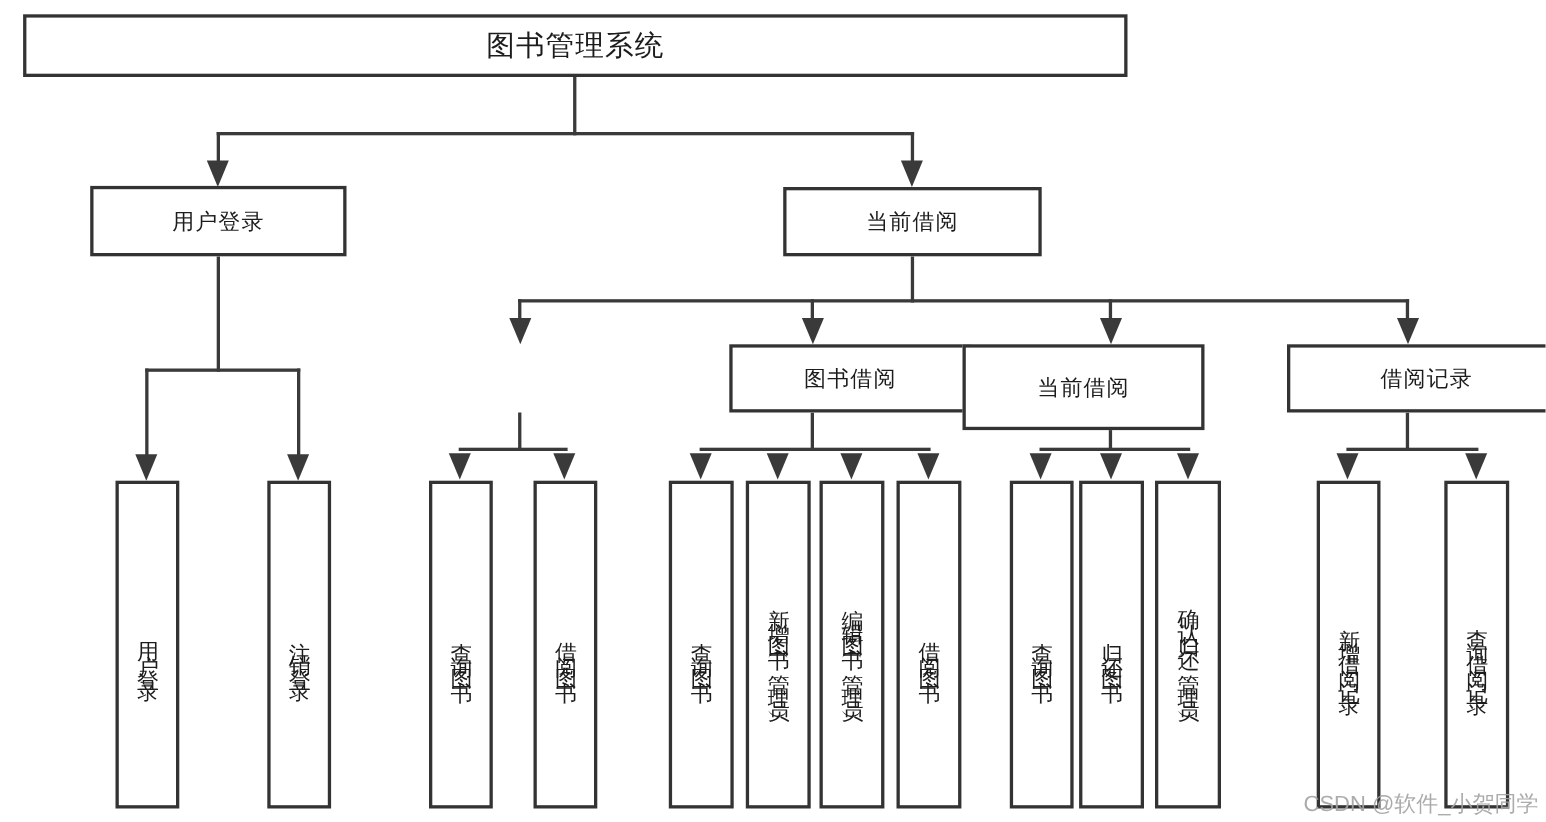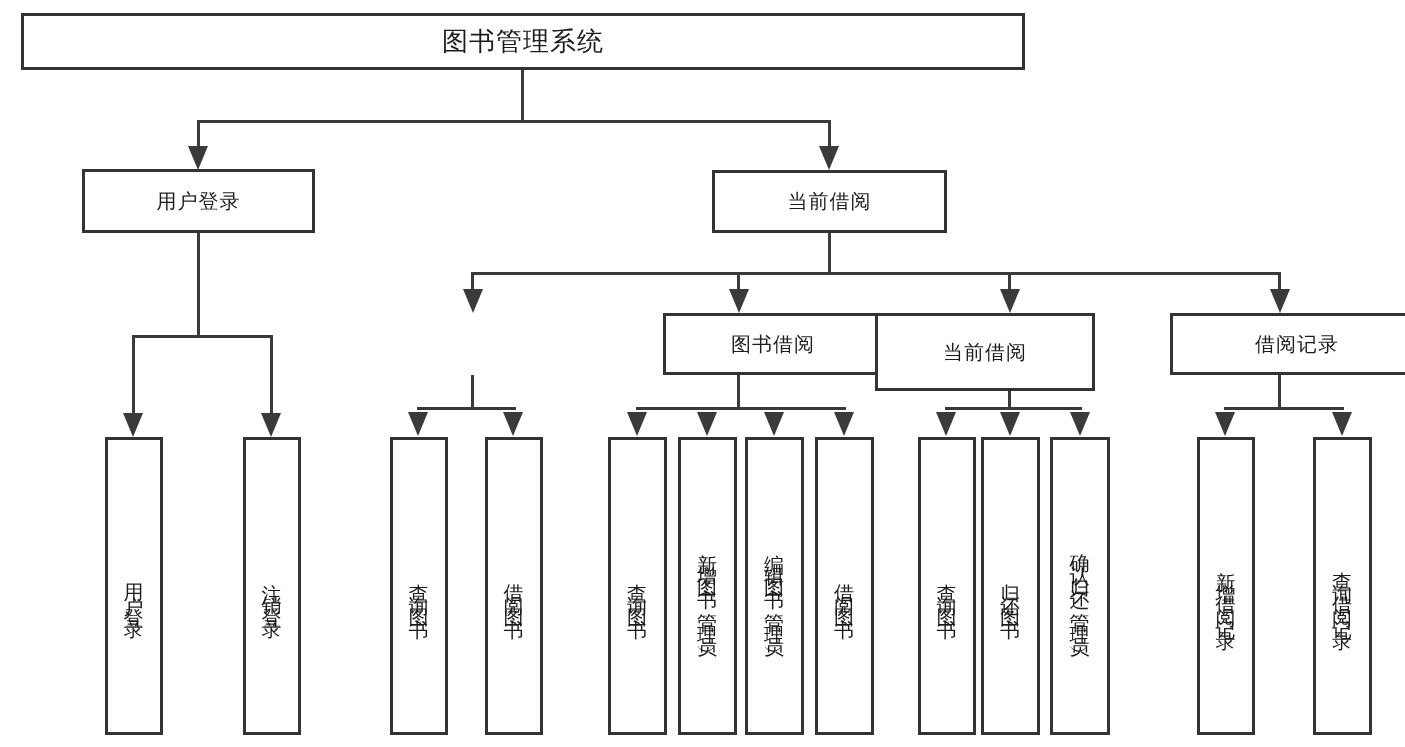--- a/index.html
+++ b/index.html
@@ -163,14 +163,15 @@
   <div class="hline" style="left:945px;top:407px;width:137px"></div>
   <div class="arrow" style="left:936px;top:412px"></div>
   <div class="arrow" style="left:1000px;top:412px"></div>
   <div class="arrow" style="left:1070px;top:412px"></div>
 
   <div class="vline" style="left:1278px;top:375px;height:35px"></div>
   <div class="hline" style="left:1224px;top:407px;width:120px"></div>
   <div class="arrow" style="left:1215px;top:412px"></div>
   <div class="arrow" style="left:1332px;top:412px"></div>
 
+  <div class="watermark">CSDN @软件_小贺同学</div>
 
 </div>
 
 </body></html>

